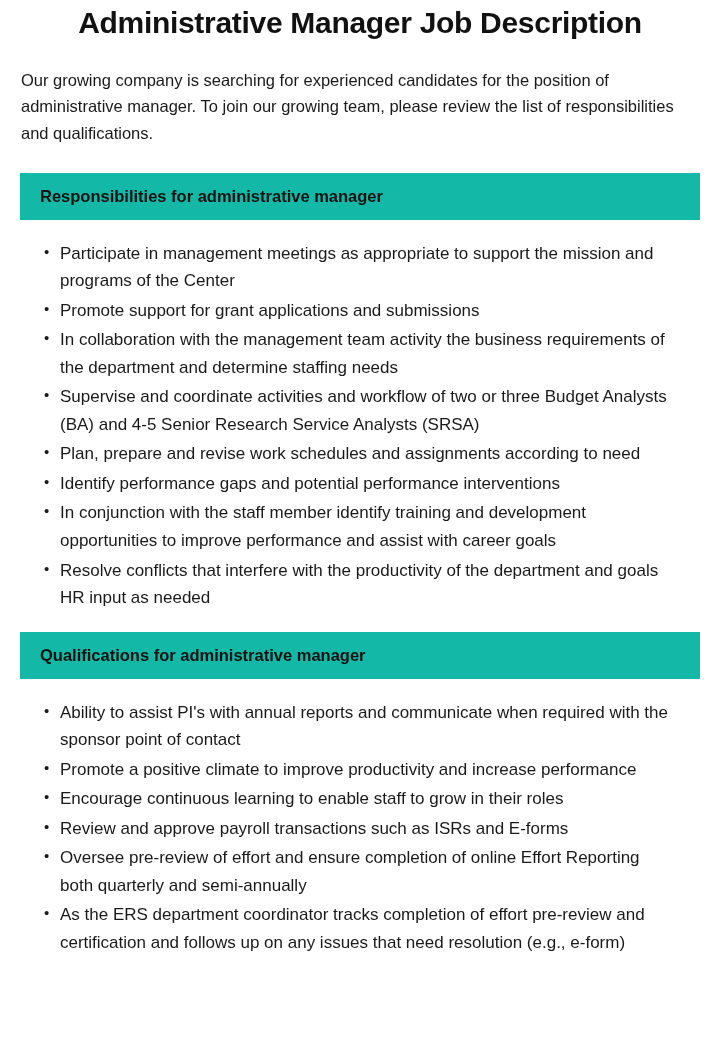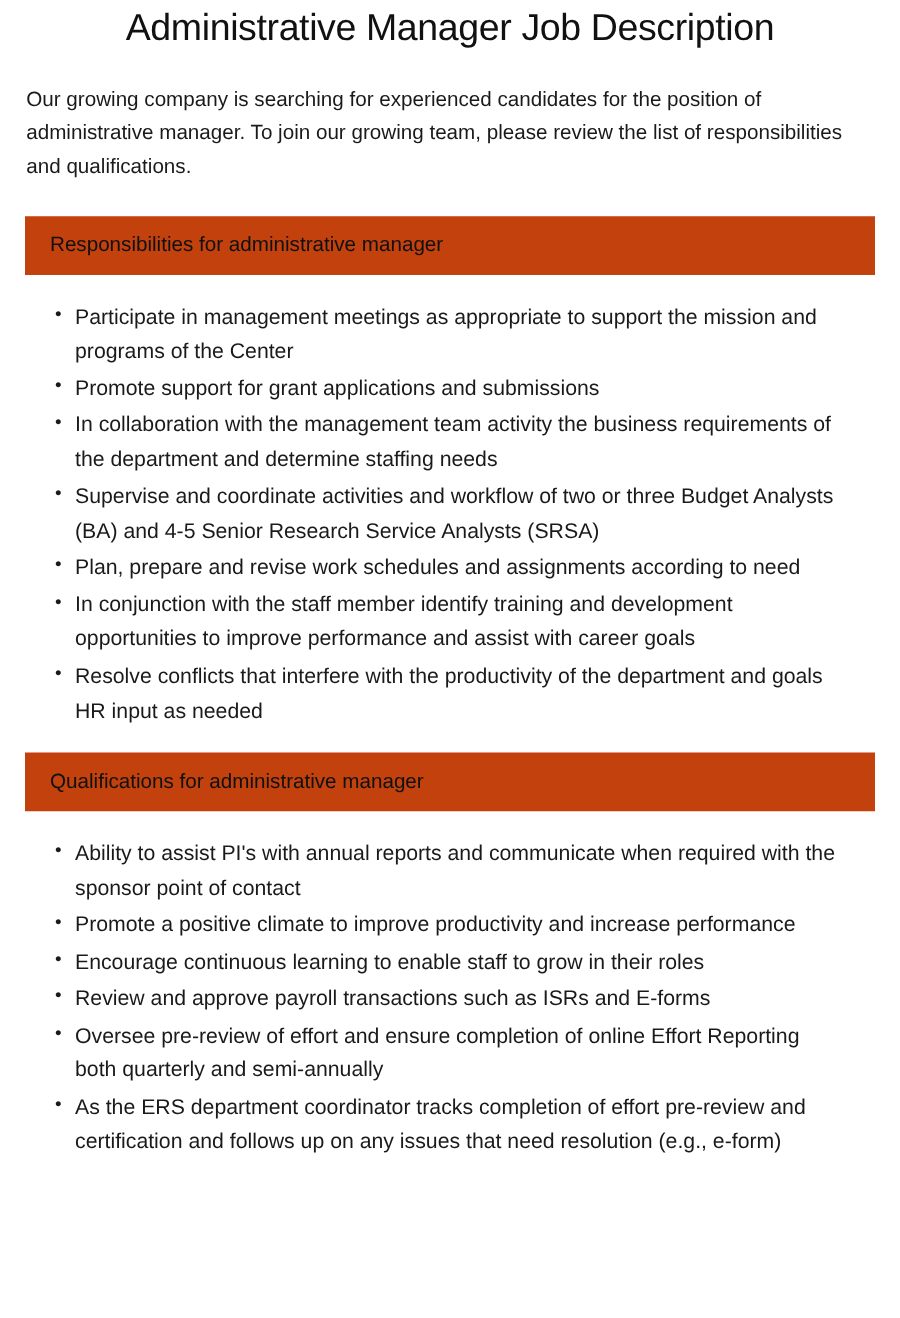--- a/index.html
+++ b/index.html
@@ -14,38 +14,38 @@
     font-family: "Liberation Sans", sans-serif;
     color: #1a1a1a;
     -webkit-font-smoothing: antialiased;
   }
   .page {
     width: 720px;
     padding: 0 20px 24px 20px;
   }
   .doc-title {
     font-size: 30px;
-    font-weight: normal;
+    font-weight: bold;
     text-align: center;
     letter-spacing: -0.3px;
     margin: 6px 0 26px 0;
     line-height: 1.15;
     color: #111111;
   }
   .intro {
     font-size: 16.5px;
     line-height: 1.62;
     color: #1a1a1a;
     margin: 0 0 26px 0;
     padding: 0 1px;
   }
   .section-header {
-    background: #c2410c;
+    background: #14b8a6;
     font-size: 16.5px;
-    font-weight: normal;
+    font-weight: bold;
     color: #111111;
     padding: 14px 0 14px 20px;
     margin: 12px 0 14px 0;
   }
   .section-header.second {
     margin-top: 20px;
   }
   ul.bullets {
     list-style: none;
     margin: 0 0 18px 0;
@@ -83,20 +83,21 @@
 
   <div class="section-header">Responsibilities for administrative manager</div>
 
   <div class="section-body">
     <ul class="bullets">
       <li>Participate in management meetings as appropriate to support the mission and programs of the Center</li>
       <li>Promote support for grant applications and submissions</li>
       <li>In collaboration with the management team activity the business requirements of the department and determine staffing needs</li>
       <li>Supervise and coordinate activities and workflow of two or three Budget Analysts (BA) and 4-5 Senior Research Service Analysts (SRSA)</li>
       <li>Plan, prepare and revise work schedules and assignments according to need</li>
+      <li>Identify performance gaps and potential performance interventions</li>
       <li>In conjunction with the staff member identify training and development opportunities to improve performance and assist with career goals</li>
       <li>Resolve conflicts that interfere with the productivity of the department and goals HR input as needed</li>
     </ul>
   </div>
 
   <div class="section-header second">Qualifications for administrative manager</div>
 
   <div class="section-body">
     <ul class="bullets">
       <li>Ability to assist PI's with annual reports and communicate when required with the sponsor point of contact</li>

